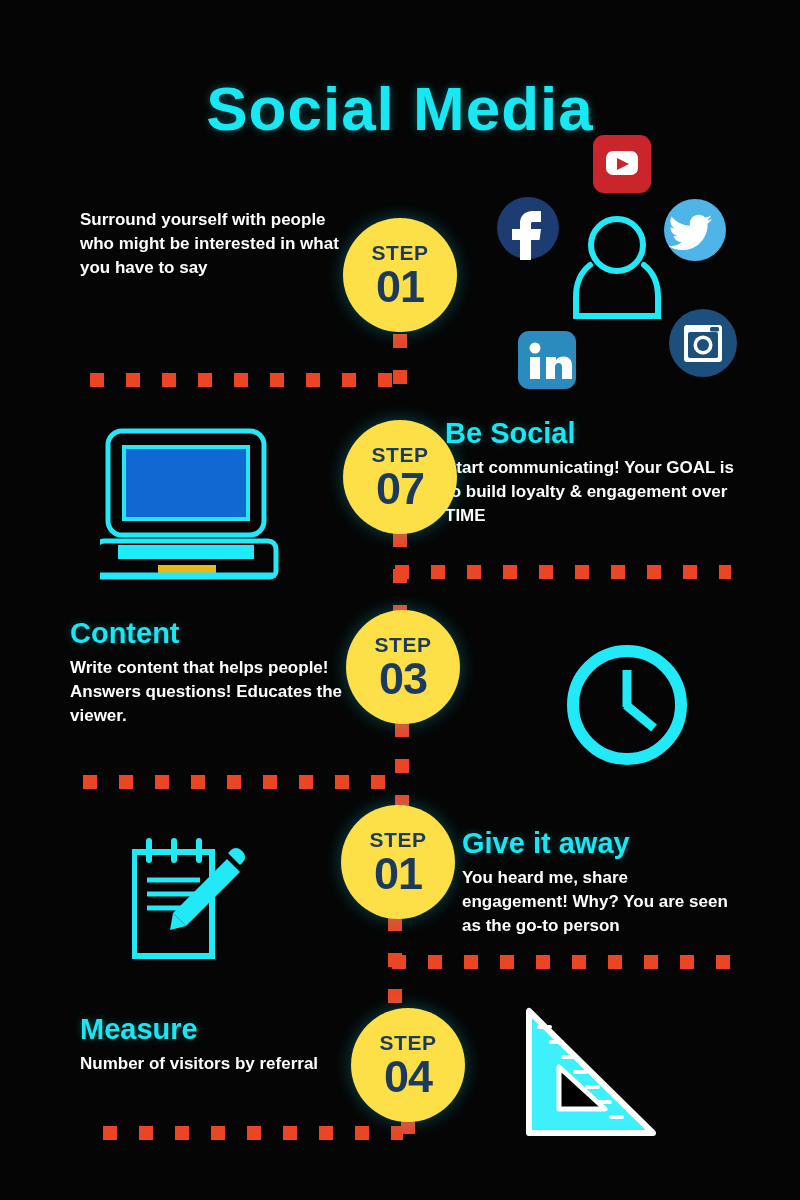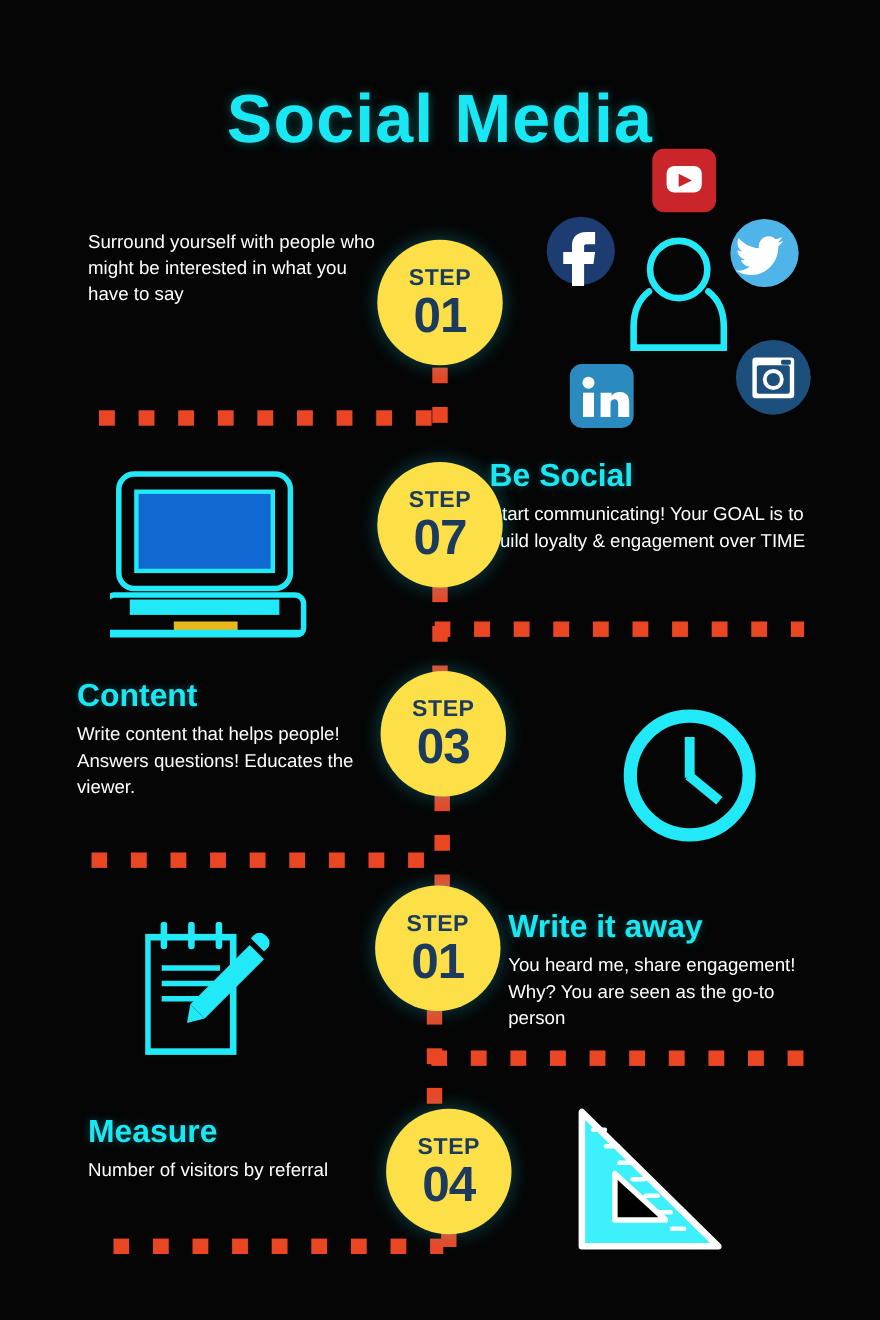--- a/index.html
+++ b/index.html
@@ -87,21 +87,21 @@
     color: #18E8F4;
     font-size: 29px;
     font-weight: 700;
     line-height: 1.1;
     margin: 0 0 6px 0;
     text-shadow: 0 0 8px rgba(24,232,244,.3);
   }
   .block .body {
     color: #FFFFFF;
     font-size: 17px;
-    font-weight: 400;
+    font-weight: 700;
     line-height: 1.42;
     margin: 0;
   }
   .block.right-al { text-align: left; }
   .block.left-al  { text-align: left; }
 
   .icon-wrap { position: absolute; }
 </style>
 </head>
 <body>
@@ -222,21 +222,21 @@
 
   <div class="icon-wrap" style="left:562px; top:640px; width:130px; height:130px;">
     <svg width="130" height="130" viewBox="0 0 130 130">
       <circle cx="65" cy="65" r="54" fill="none" stroke="#22E9F7" stroke-width="12"></circle>
       <path d="M65 30 V67" stroke="#22E9F7" stroke-width="9" stroke-linecap="butt" fill="none"></path>
       <path d="M64 65 L92 88" stroke="#22E9F7" stroke-width="9" stroke-linecap="butt" fill="none"></path>
     </svg>
   </div>
 
   <div class="block right-al" style="left:462px; top:828px; width:268px;">
-    <div class="heading">Write it away</div>
+    <div class="heading">Give it away</div>
     <div class="body">You heard me, share engagement!  Why?  You are seen as the go-to person</div>
   </div>
 
   <div class="step-circle" style="left:341px; top:805px; width:114px; height:114px;">
     <span class="step-word">STEP</span>
     <span class="step-num">01</span>
   </div>
 
   <div class="icon-wrap" style="left:132px; top:838px; width:130px; height:125px;">
     <svg width="130" height="125" viewBox="0 0 130 125">

